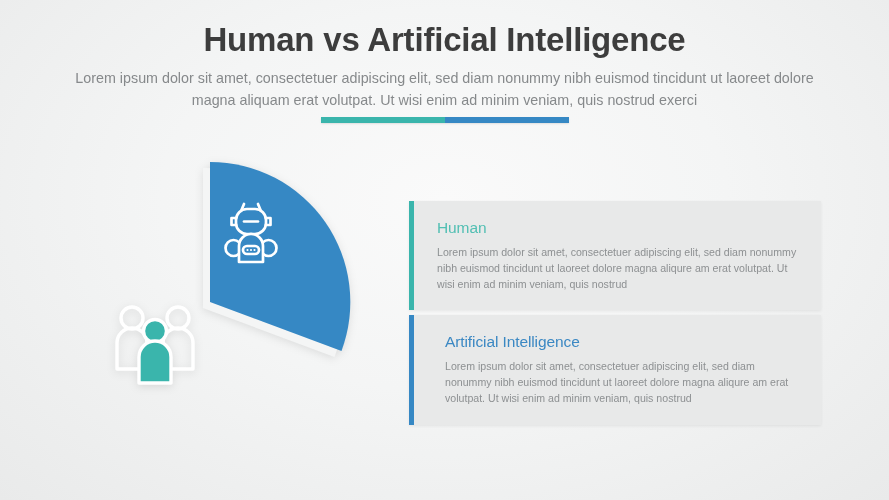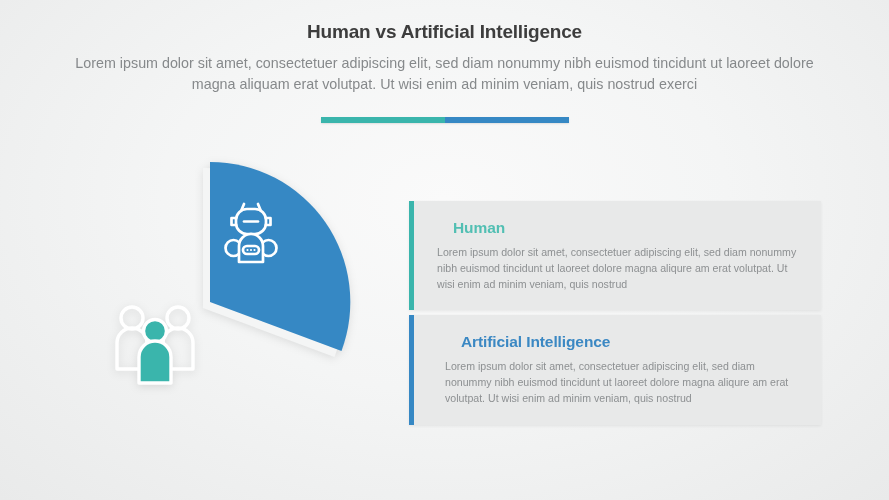--- a/index.html
+++ b/index.html
@@ -7,21 +7,21 @@
     width:889px;height:500px;overflow:hidden;
     font-family:"Liberation Sans", sans-serif;
     background:
       radial-gradient(ellipse at 50% 40%, #fafafa 0%, #f4f5f5 45%, #edeeee 80%, #e9eaea 100%);
   }
   .slide{position:relative;width:889px;height:500px;}
 
   
   .header{position:absolute;left:0;right:0;top:22px;text-align:center;}
   .title{
-    font-size:19px;font-weight:bold;color:#3d3d3d;
+    font-size:33px;font-weight:bold;color:#3d3d3d;
     letter-spacing:-0.2px;line-height:1.1;margin:0;
   }
   .subtitle{
     margin:10px auto 0;width:760px;
     font-size:14.3px;color:#86898b;line-height:1.5;
     font-weight:400;
   }
   .divider{
     position:absolute;left:50%;transform:translateX(-50%);
     top:117px;width:248px;height:6px;display:flex;border-radius:1px;
@@ -41,21 +41,21 @@
     padding:18px 22px 18px 28px;
     box-shadow:0 1px 3px rgba(0,0,0,.07);
   }
   .card + .card{margin-top:5px;padding-left:36px;}
   .card .accent{
     position:absolute;left:0;top:0;bottom:0;width:5px;
   }
   .card.human .accent{background:#3AB5AC;}
   .card.ai .accent{background:#3688C4;}
   .card h3{
-    margin:0 0 7px 16px;font-size:15.5px;font-weight:bold;letter-spacing:-.1px;
+    margin:0 0 7px 0;font-size:15.5px;font-weight:normal;letter-spacing:-.1px;
   }
   .card.human h3{color:#52BFB3;}
   .card.ai h3{color:#3B88C3;}
   .card p{
     margin:0;font-size:10.6px;line-height:1.52;color:#8d9092;
     max-width:360px;
   }
 </style>
 </head>
 <body>

